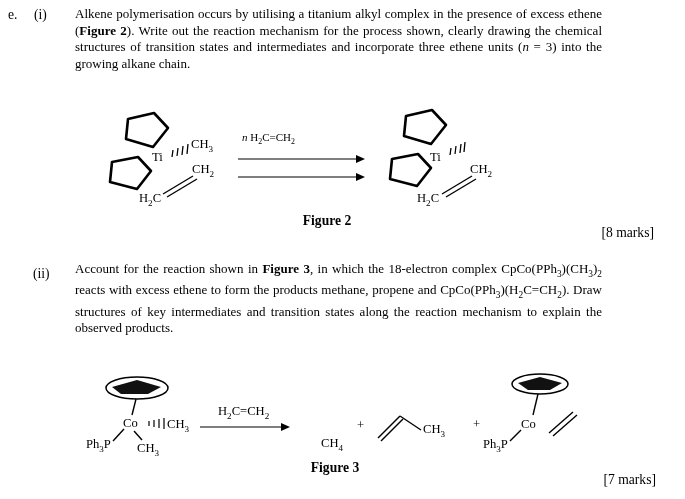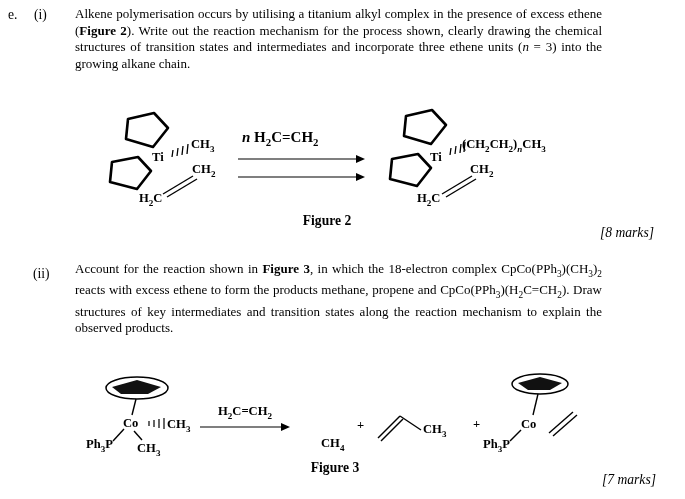--- a/index.html
+++ b/index.html
@@ -3,23 +3,23 @@
 <meta charset="utf-8">
 <style>
   html,body{margin:0;padding:0;}
   body{
     width:685px;height:499px;background:#ffffff;color:#000;
     font-family:"Liberation Serif", serif;position:relative;overflow:hidden;
   }
   .abs{position:absolute;}
   .body-text{font-size:13.6px;line-height:16.7px;}
   .para{font-size:13px;line-height:16.7px;text-align:justify;}
-  .marks{font-size:13.6px;font-style:italic;text-align:right;}
+  .marks{font-size:13.6px;text-align:right;}
   .figcap{font-size:13.6px;font-weight:bold;text-align:center;}
-  .chem{font-size:12.6px;white-space:nowrap;line-height:14px;font-weight:bold;}
+  .chem{font-size:12.6px;white-space:nowrap;line-height:14px;}
   sub{font-size:0.72em;}
   svg{position:absolute;left:0;top:0;}
 </style>
 </head>
 <body>
 
 <div class="page">
 
   <span class="abs body-text" style="left:8px;top:7px">e.</span>
   <span class="abs body-text" style="left:34px;top:7px">(i)</span>
@@ -66,24 +66,23 @@
           <line x1="476" y1="74" x2="446" y2="92"></line>
         </g>
       </g>
     </svg>
 
     <span class="abs chem" style="left:152px;top:45px">Ti</span>
     <span class="abs chem" style="left:191px;top:32px">CH<sub>3</sub></span>
     <span class="abs chem" style="left:192px;top:57px">CH<sub>2</sub></span>
     <span class="abs chem" style="left:139px;top:86px">H<sub>2</sub>C</span>
 
-    <span class="abs chem" style="left:242px;top:25px;font-size:15px"><i>n</i> H<sub>2</sub>C=CH<sub>2</sub></span>
+    <span class="abs chem" style="left:242px;top:25px;font-size:11px"><i>n</i> H<sub>2</sub>C=CH<sub>2</sub></span>
 
     <span class="abs chem" style="left:430px;top:45px">Ti</span>
-    <span class="abs chem" style="left:462px;top:32px">(CH<sub>2</sub>CH<sub>2</sub>)<sub><i>n</i></sub>CH<sub>3</sub></span>
     <span class="abs chem" style="left:470px;top:57px">CH<sub>2</sub></span>
     <span class="abs chem" style="left:417px;top:86px">H<sub>2</sub>C</span>
 
     <div class="abs figcap" style="left:237px;top:108px;width:180px">Figure 2</div>
   </div>
   <span class="abs marks" style="right:31px;top:225px">[8 marks]</span>
 
   <span class="abs body-text" style="left:33px;top:266px">(ii)</span>
   <div class="abs para" style="left:75px;top:261px;width:527px">Account for the reaction shown in <b>Figure 3</b>, in which the 18-electron complex CpCo(PPh<sub>3</sub>)(CH<sub>3</sub>)<sub>2</sub> reacts with excess ethene to form the products methane, propene and CpCo(PPh<sub>3</sub>)(H<sub>2</sub>C=CH<sub>2</sub>). Draw structures of key intermediates and transition states along the reaction mechanism to explain the observed products.</div>
 

